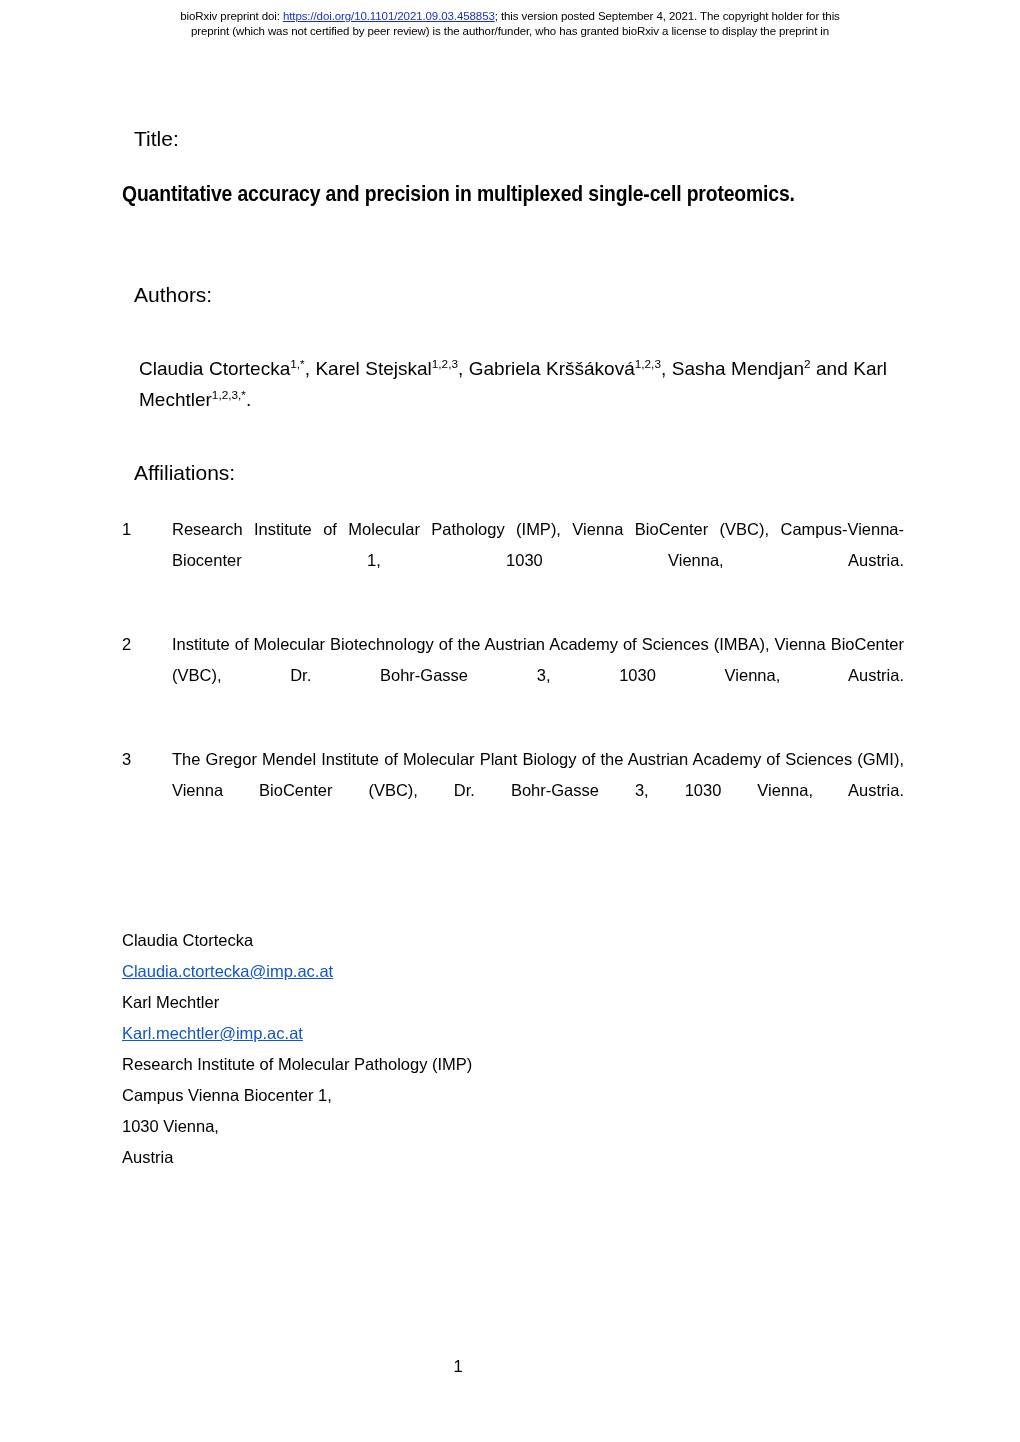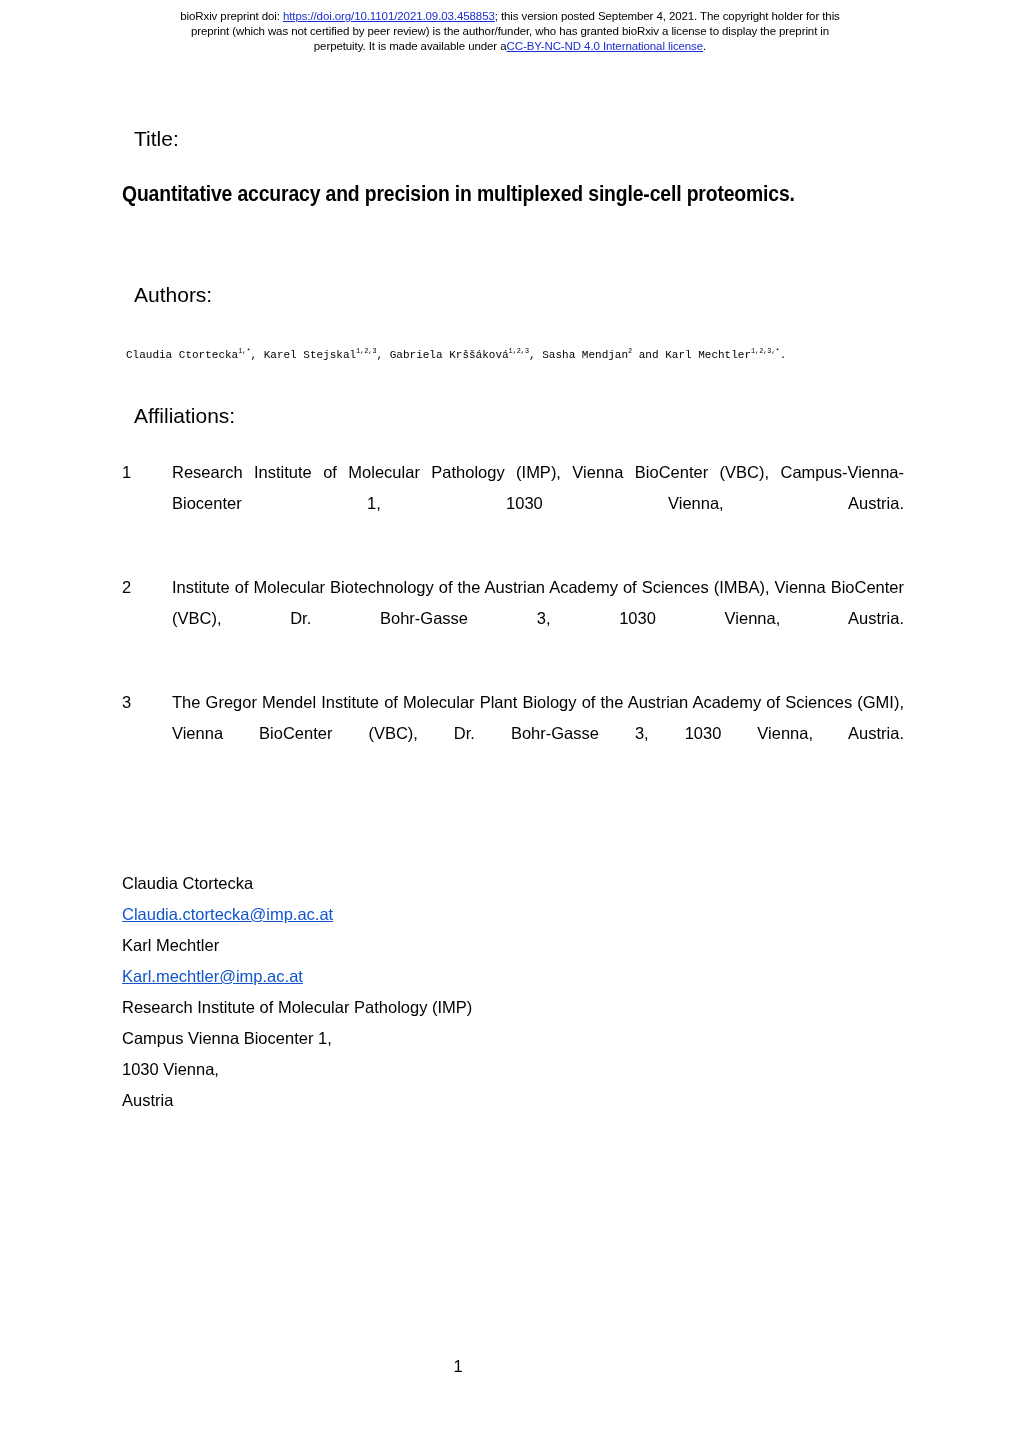--- a/index.html
+++ b/index.html
@@ -59,25 +59,24 @@
     font-weight: 700;
     line-height: 28px;
     letter-spacing: -0.15px;
     margin: 0;
     transform: scaleX(0.90);
     transform-origin: left center;
     white-space: nowrap;
   }
 
   .body-text {
-    font-size: 11px;
+    font-size: 19px;
     line-height: 31px;
     text-align: justify;
-    margin: 4px;
-    font-family: Liberation Mono, monospace;
+    margin: 17px;
   }
 
   sup {
     font-size: 0.62em;
     vertical-align: super;
     line-height: 0;
   }
 
   .aff-row {
     display: flex;
@@ -124,21 +123,20 @@
   }
 </style>
 </head>
 <body>
 
 <div class="page">
 
   <div class="banner">
     <div><span>bioRxiv preprint doi: </span><a class="lnk" href="#">https://doi.org/10.1101/2021.09.03.458853</a><span>; this version posted September 4, 2021. The copyright holder for this</span></div>
     <div>preprint (which was not certified by peer review) is the author/funder, who has granted bioRxiv a license to display the preprint in</div>
-    <div><span>perpetuity. It is made available under a</span><a class="lnk" href="#">CC-BY-NC-ND 4.0 International license</a><span>.</span></div>
   </div>
 
   <div class="content">
 
     <div class="sec-head">Title:</div>
 
     <div class="spacer-m"></div>
 
     <div class="doc-title">Quantitative accuracy and precision in multiplexed single-cell proteomics.</div>
 

